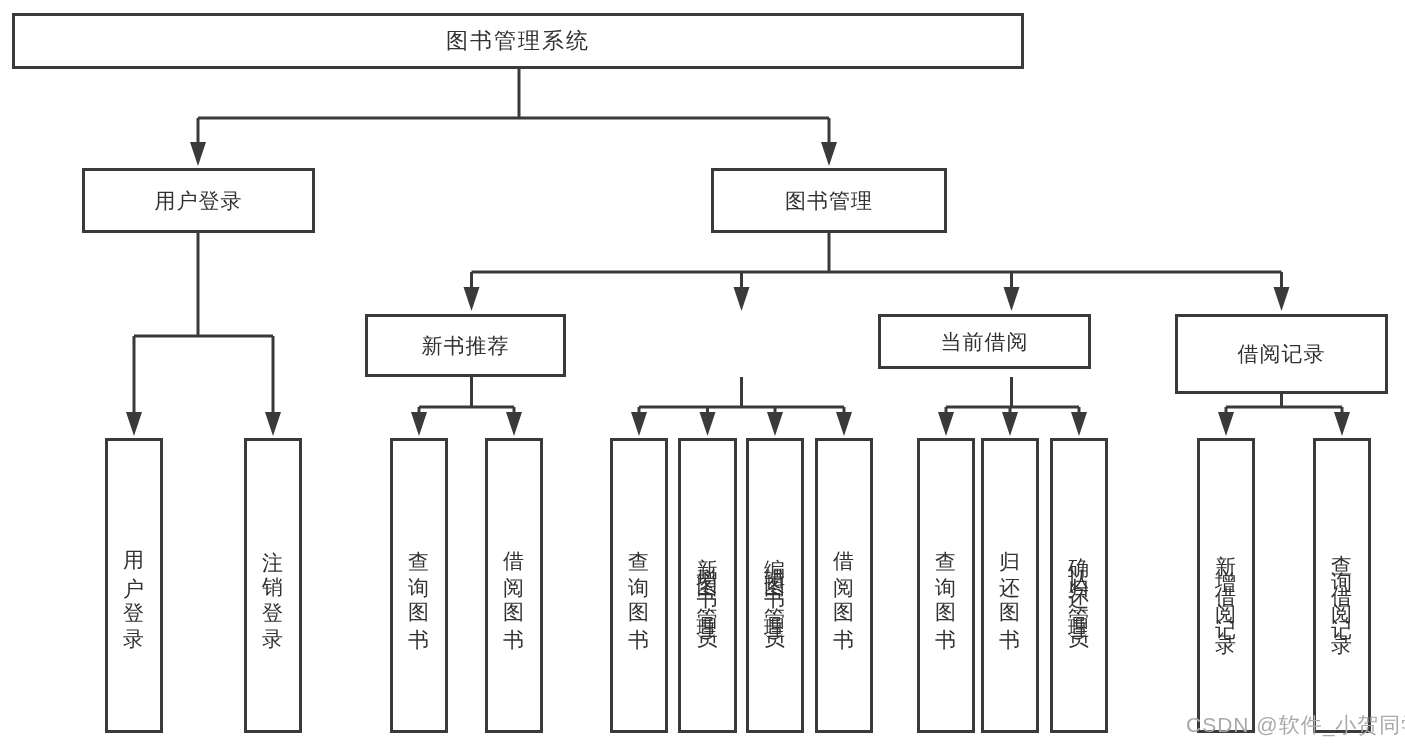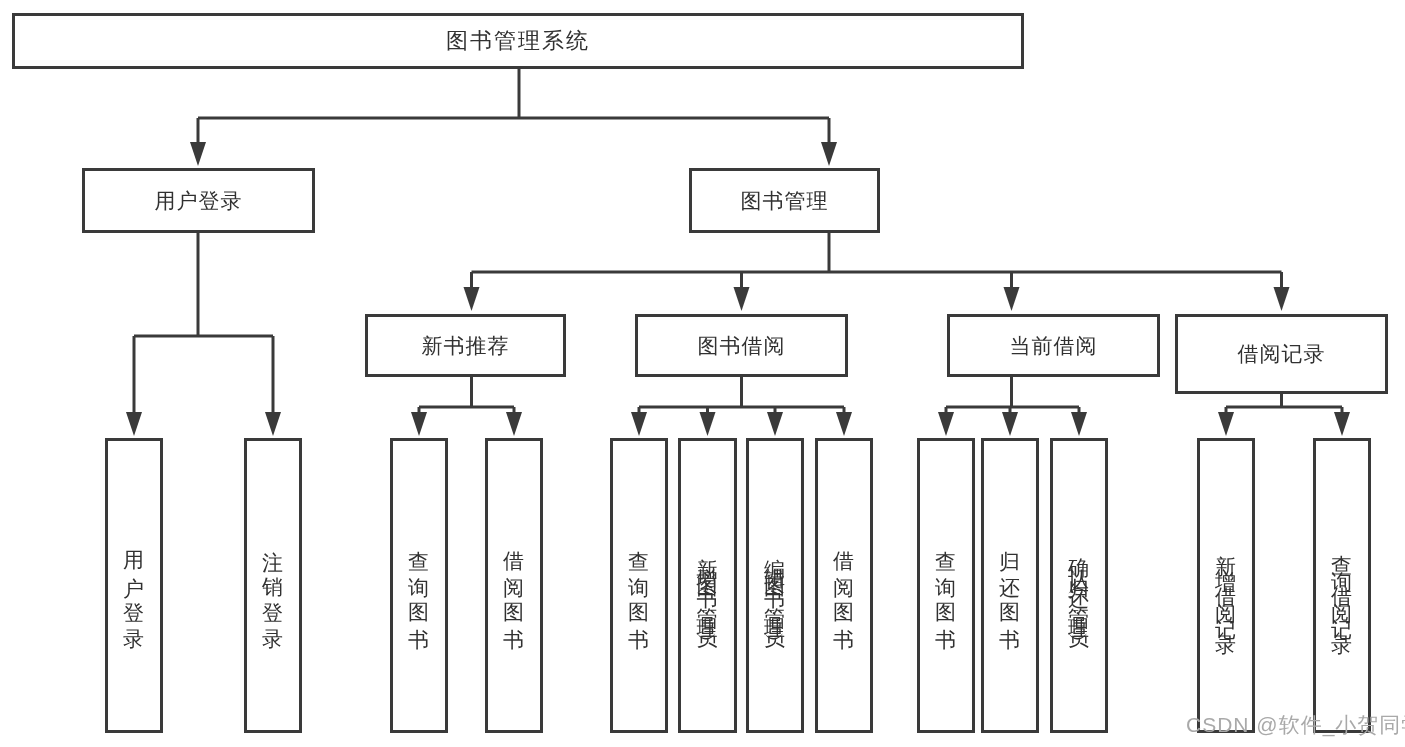--- a/index.html
+++ b/index.html
@@ -116,31 +116,28 @@
     </g>
   </svg>
 
   <div class="node h root" style="left:12px;top:13px;width:1012px;height:56px">
     <span>图书管理系统</span>
   </div>
 
   <div class="node h" style="left:82px;top:168px;width:233px;height:65px">
     <span>用户登录</span>
   </div>
-  <div class="node h" style="left:689px;top:168px;width:191px;height:65px">
+  <div class="node h" style="left:711px;top:168px;width:236px;height:65px">
     <span>图书管理</span>
   </div>
 
   <div class="node h" style="left:365px;top:314px;width:201px;height:63px">
     <span>新书推荐</span>
   </div>
-  <div class="node h" style="left:635px;top:314px;width:213px;height:63px">
-    <span>图书借阅</span>
-  </div>
-  <div class="node h" style="left:947px;top:314px;width:213px;height:63px">
+  <div class="node h" style="left:878px;top:314px;width:213px;height:55px">
     <span>当前借阅</span>
   </div>
   <div class="node h" style="left:1175px;top:314px;width:213px;height:80px">
     <span>借阅记录</span>
   </div>
 
   <div class="node v" style="left:105px;width:58px">
     <span class="vt s">用户登录</span>
   </div>
   <div class="node v" style="left:244px;width:58px">

